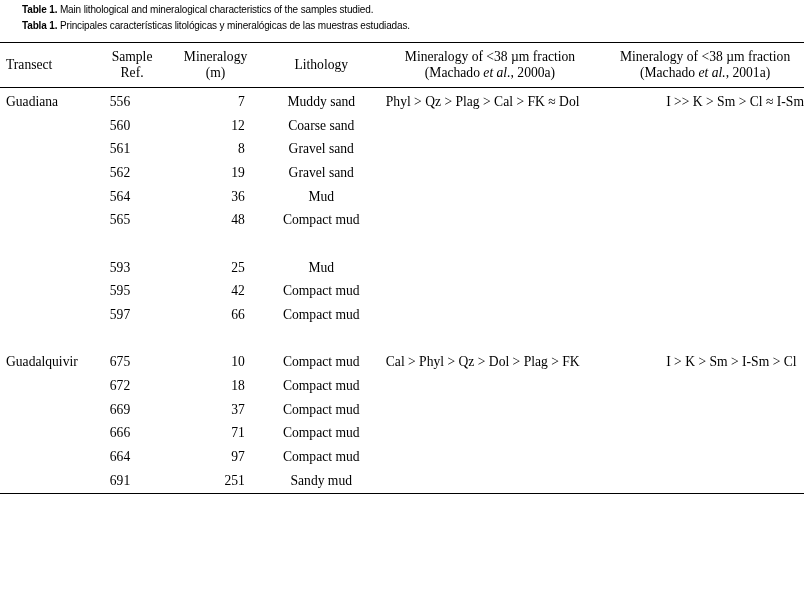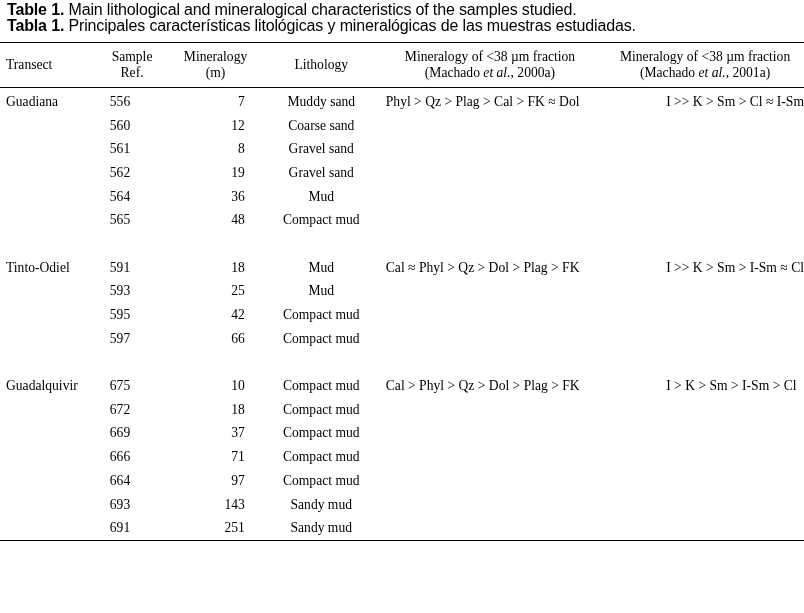--- a/index.html
+++ b/index.html
@@ -1,17 +1,17 @@
 <!DOCTYPE html>
 <html><head>
 <meta charset="utf-8">
 <style>
   html, body { margin: 0; padding: 0; background: #ffffff; }
   body { width: 804px; height: 613px; position: relative; overflow: hidden; color: #000; }
-  .caption { position: absolute; left: 7px; font-family: "Liberation Sans", sans-serif; font-size: 16px; line-height: 14px; letter-spacing: -0.15px; }
+  .caption { position: absolute; left: 22px; font-family: "Liberation Sans", sans-serif; font-size: 10px; line-height: 14px; letter-spacing: -0.15px; }
   .caption b { font-weight: bold; }
   #cap1 { top: 3px; }
   #cap2 { top: 19px; }
   table { position: absolute; left: 0; top: 42px; width: 804px; border-collapse: collapse; font-family: "Liberation Serif", serif; font-size: 13.6px; }
   thead tr { border-top: 1.5px solid #000; border-bottom: 1.5px solid #000; }
   tbody { border-bottom: 1.5px solid #000; }
   th { font-weight: normal; height: 44px; padding: 0; line-height: 16px; vertical-align: middle; }
   td { height: 23.7px; padding: 0; line-height: 16px; vertical-align: middle; white-space: nowrap; }
   .c-transect { width: 100px; text-align: left; padding-left: 6px; }
   .c-sample { width: 56px; text-align: center; }
@@ -94,28 +94,20 @@
       </tr>
       <tr>
         <td></td>
         <td></td>
         <td></td>
         <td></td>
         <td></td>
         <td></td>
       </tr>
       <tr>
-        <td class="c-transect">Tinto-Odiel</td>
-        <td class="c-sample">591</td>
-        <td class="c-bathy">18</td>
-        <td class="c-litho">Mud</td>
-        <td class="c-min1">Cal ≈ Phyl &gt; Qz &gt; Dol &gt; Plag &gt; FK</td>
-        <td class="c-min2">I &gt;&gt; K &gt; Sm &gt; I-Sm ≈ Cl</td>
-      </tr>
-      <tr>
         <td class="c-transect"></td>
         <td class="c-sample">593</td>
         <td class="c-bathy">25</td>
         <td class="c-litho">Mud</td>
         <td class="c-min1"></td>
         <td class="c-min2"></td>
       </tr>
       <tr>
         <td class="c-transect"></td>
         <td class="c-sample">595</td>
@@ -175,28 +167,20 @@
       <tr>
         <td class="c-transect"></td>
         <td class="c-sample">664</td>
         <td class="c-bathy">97</td>
         <td class="c-litho">Compact mud</td>
         <td class="c-min1"></td>
         <td class="c-min2"></td>
       </tr>
       <tr>
         <td class="c-transect"></td>
-        <td class="c-sample">693</td>
-        <td class="c-bathy">143</td>
-        <td class="c-litho">Sandy mud</td>
-        <td class="c-min1"></td>
-        <td class="c-min2"></td>
-      </tr>
-      <tr>
-        <td class="c-transect"></td>
         <td class="c-sample">691</td>
         <td class="c-bathy">251</td>
         <td class="c-litho">Sandy mud</td>
         <td class="c-min1"></td>
         <td class="c-min2"></td>
       </tr>
     </tbody>
 </table>
 
 </body></html>

